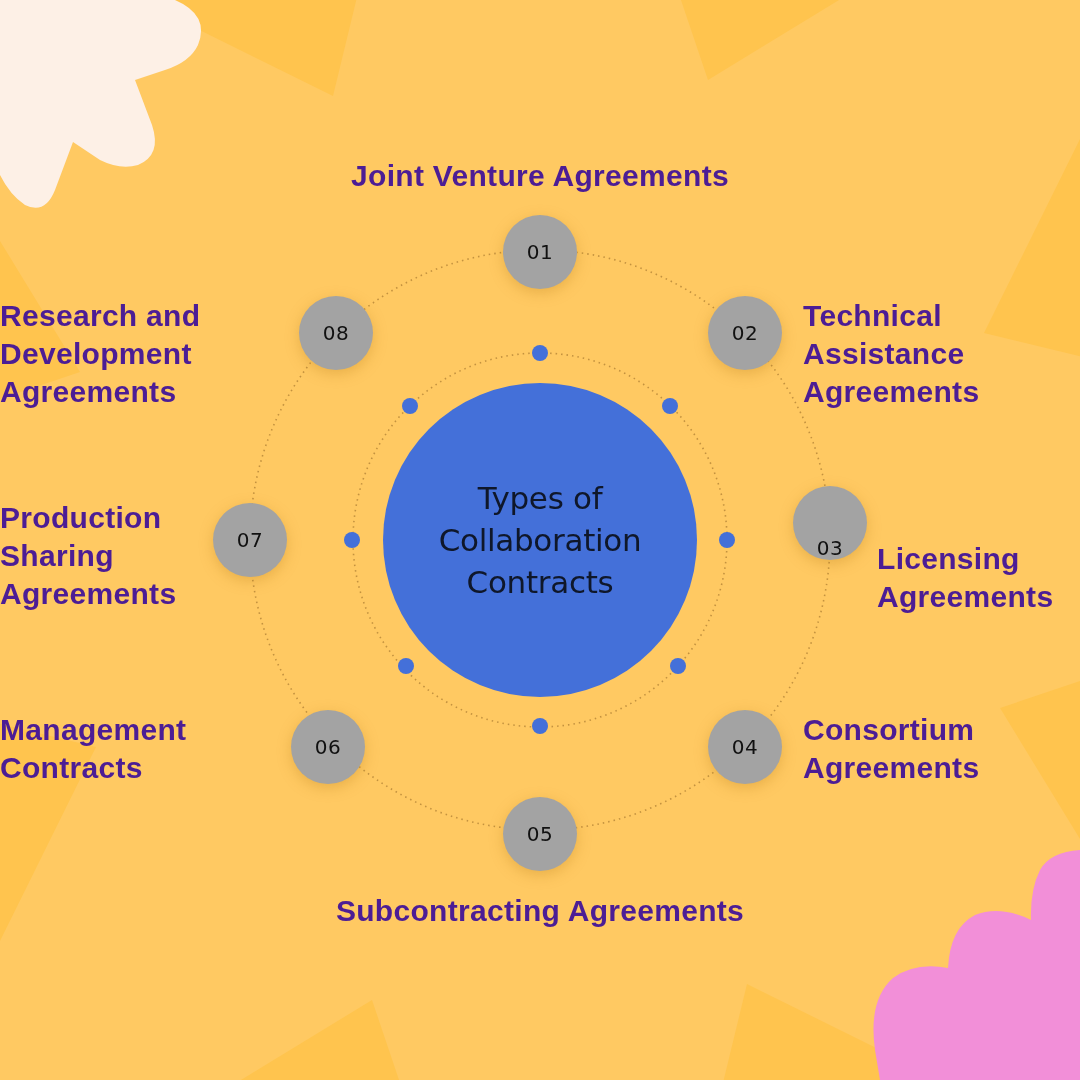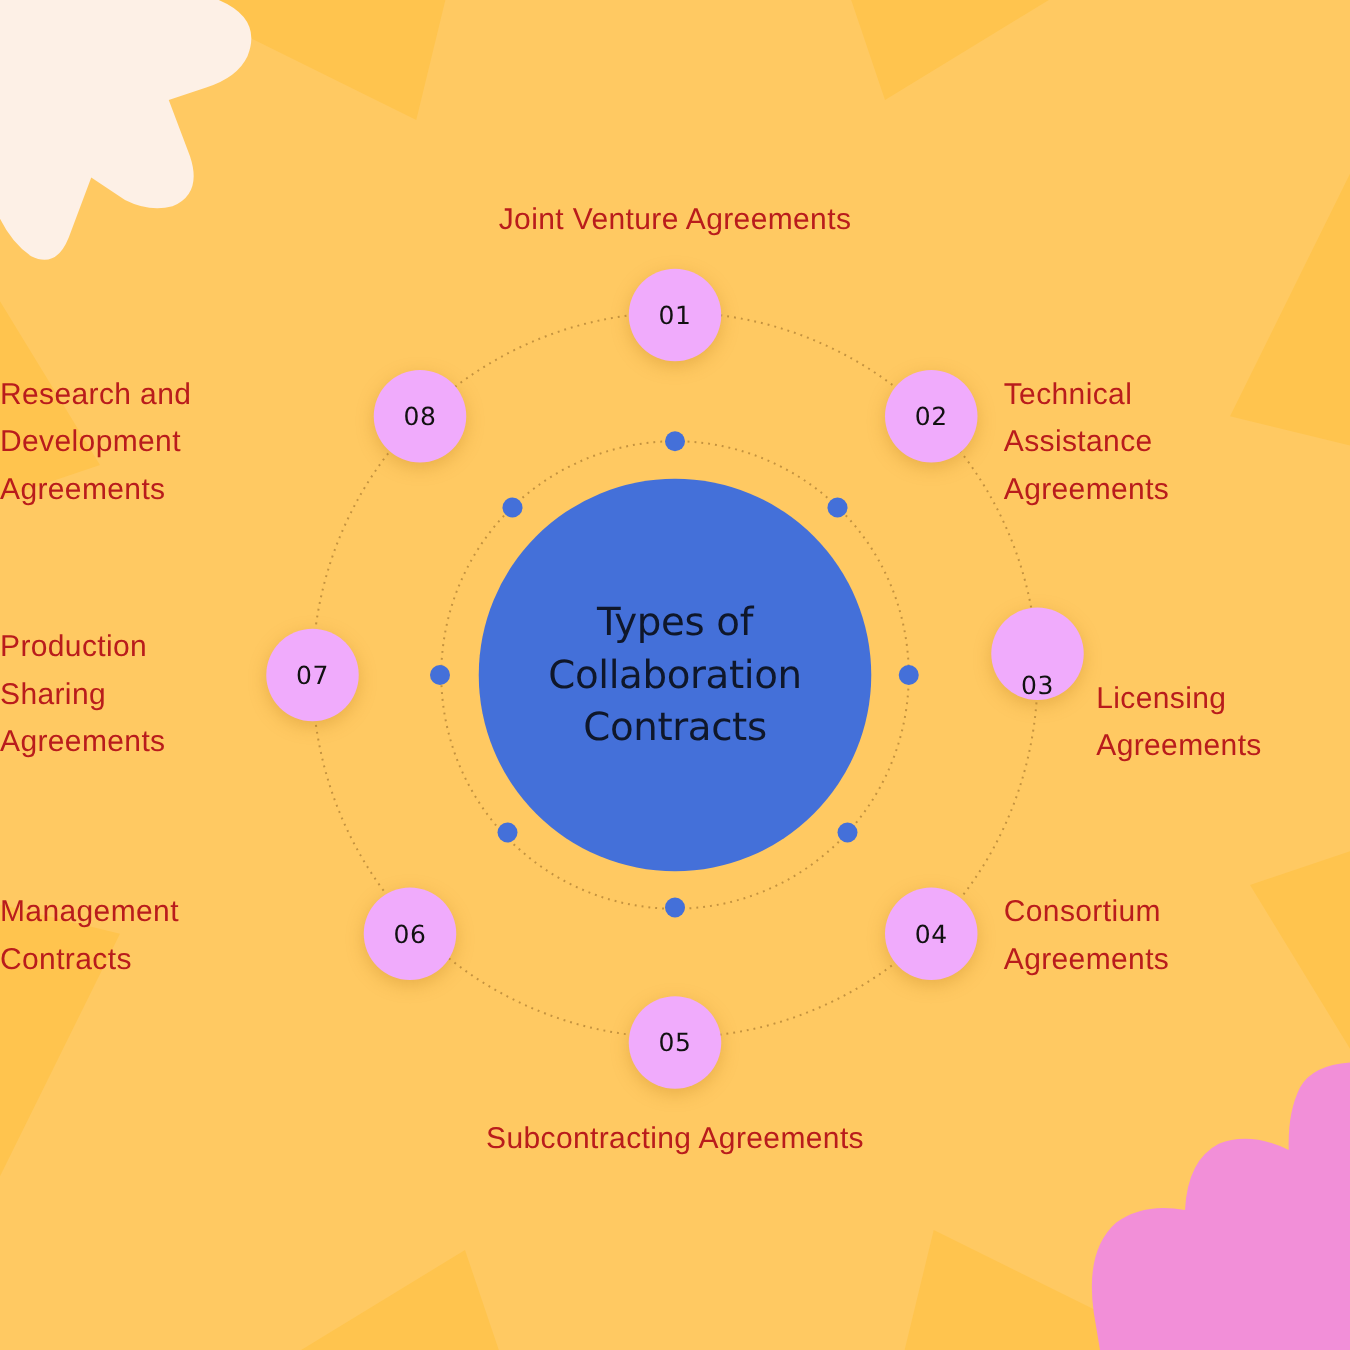--- a/index.html
+++ b/index.html
@@ -10,27 +10,27 @@
     position: absolute; left: 383px; top: 383px; width: 314px; height: 314px;
     border-radius: 50%; display: flex; align-items: center; justify-content: center;
     text-align: center;
   }
   .center-title {
     color: #0f172a; font-family: "DejaVu Sans", sans-serif; font-size: 31px; line-height: 42px;
     font-weight: 500; width: 260px; letter-spacing: -0.3px;
   }
   .node {
     position: absolute; width: 74px; height: 74px; border-radius: 50%;
-    background: #f0abfc; box-shadow: 0 4px 14px rgba(190,130,30,0.35);
+    background: #a3a3a3; box-shadow: 0 4px 14px rgba(190,130,30,0.35);
     display: flex; align-items: center; justify-content: center;
   }
   .node-num { font-family: "DejaVu Sans", sans-serif; font-size: 20px; color: #111; letter-spacing: 0.5px; }
   .label {
-    position: absolute; color: #b91c1c; font-family: "Liberation Sans", sans-serif;
-    font-size: 24px; line-height: 38px; white-space: pre-line; letter-spacing: 0.3px;
+    position: absolute; color: #4c1d95; font-family: "Liberation Sans", sans-serif;
+    font-size: 30px; line-height: 38px; white-space: pre-line; letter-spacing: 0.3px; font-weight: bold;
   }
   .label.right { text-align: left; }
   .label.left { text-align: left; }
   .label.center { text-align: center; }
   .dot { position: absolute; width: 16px; height: 16px; border-radius: 50%; }
 </style>
 </head>
 <body>
 
 <svg class="bg-svg" viewBox="0 0 1080 1080">

